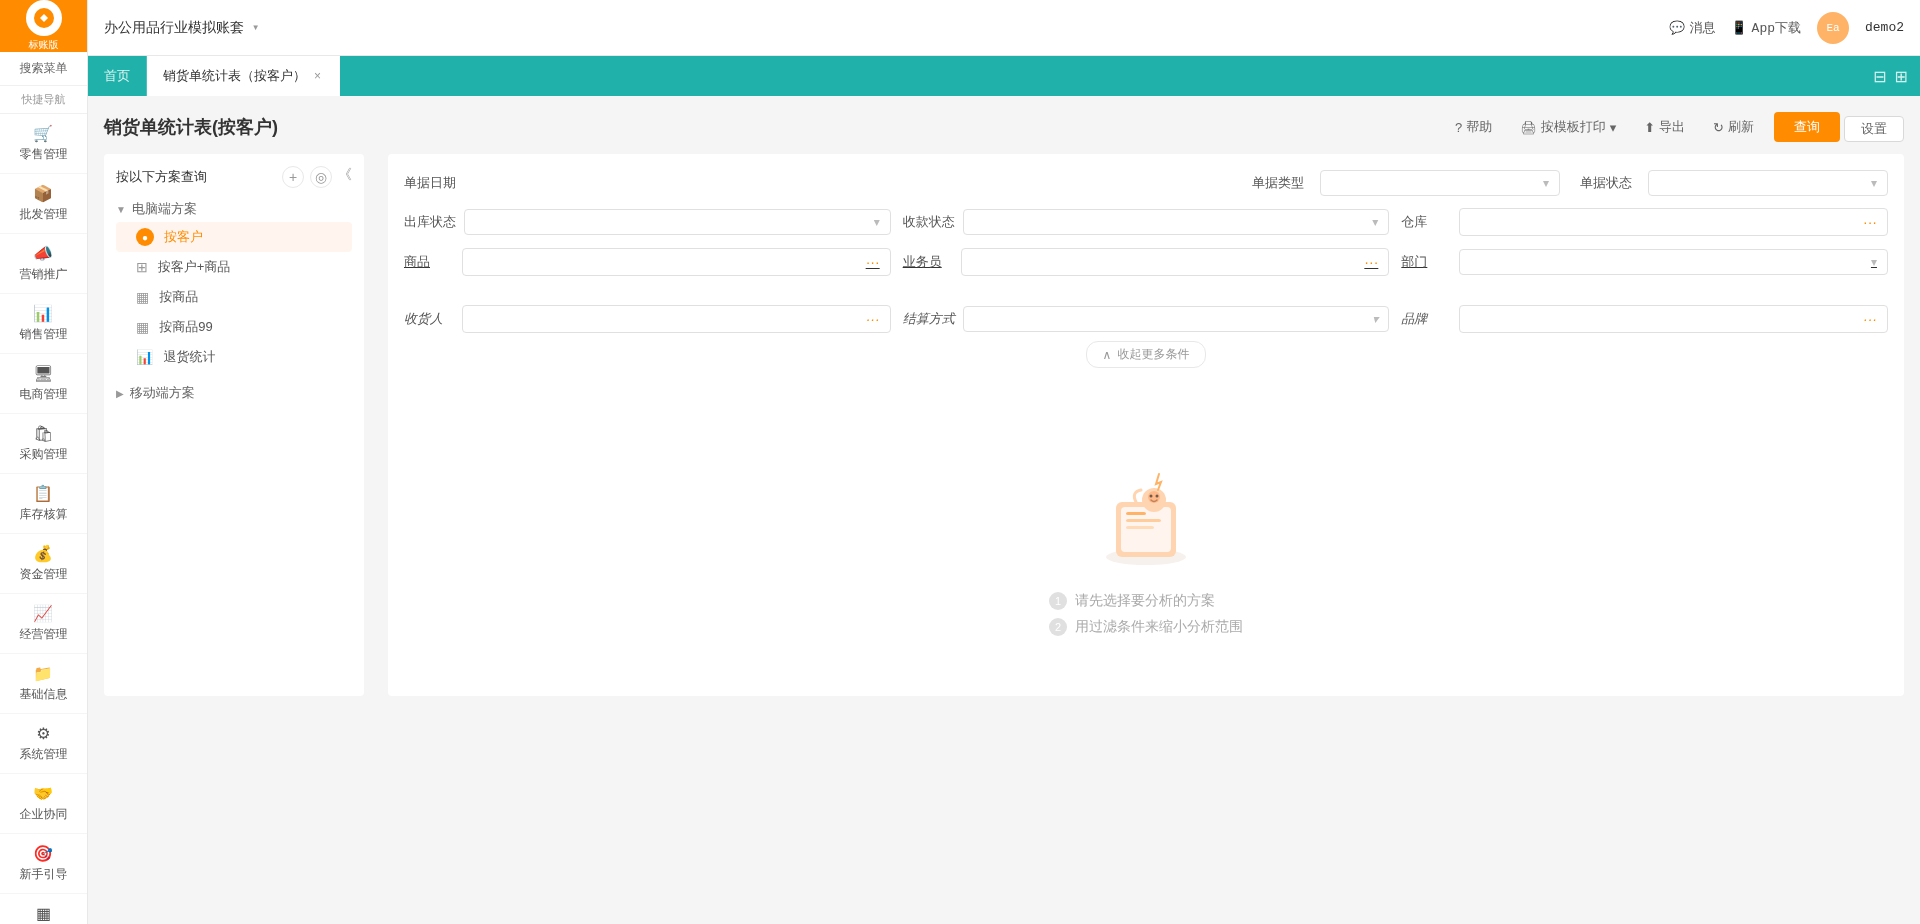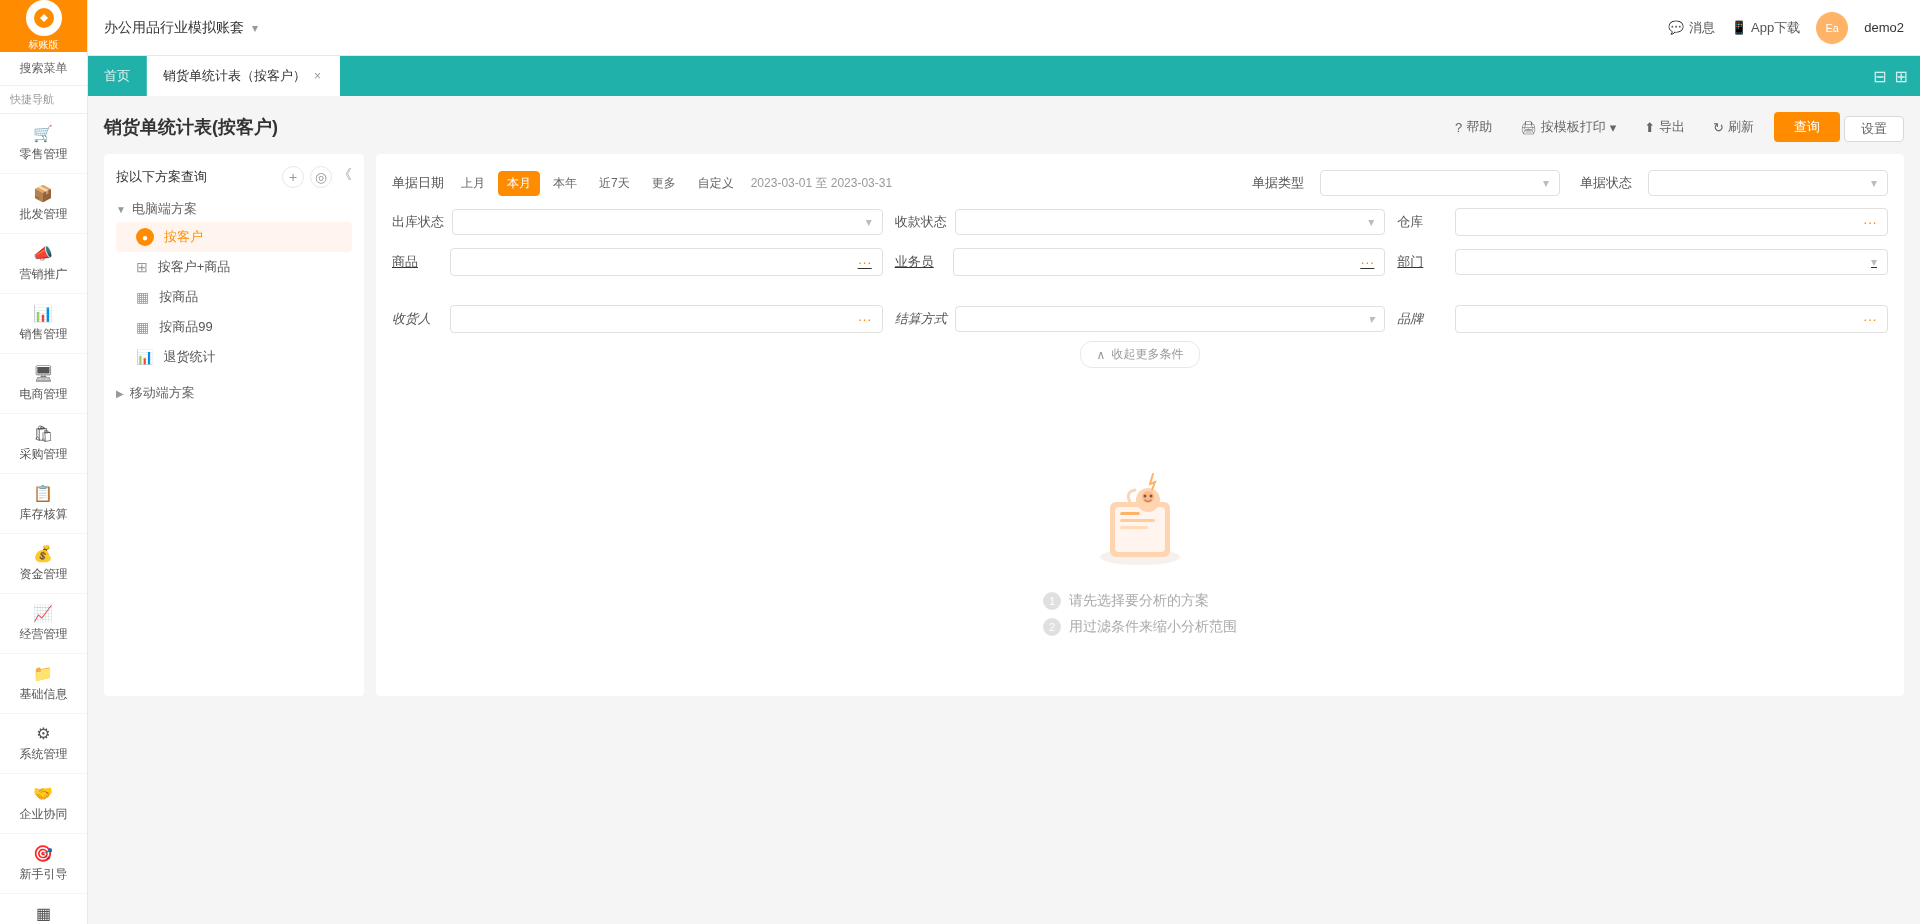--- a/index.html
+++ b/index.html
@@ -5,29 +5,29 @@
     * { box-sizing: border-box; margin: 0; padding: 0; }
     body { font-family: 'Microsoft YaHei', Arial, sans-serif; font-size: 13px; background: #f5f5f5; color: #333; display: flex; height: 924px; overflow: hidden; }
 
     
     .sidebar { width: 88px; background: #fff; display: flex; flex-direction: column; border-right: 1px solid #e8e8e8; flex-shrink: 0; }
     .sidebar-logo { height: 56px; display: flex; flex-direction: column; align-items: center; justify-content: space-between; background: #ff8c00; }
     .sidebar-logo-icon { width: 36px; height: 36px; background: #fff; border-radius: 50%; display: flex; align-items: center; justify-content: center; }
     .sidebar-logo-icon svg { width: 24px; height: 24px; }
     .sidebar-logo-text { color: #fff; font-size: 10px; margin-top: 2px; }
     .sidebar-search { padding: 8px 10px; font-size: 12px; color: #666; cursor: pointer; display: flex; align-items: center; justify-content: center; border-bottom: 1px solid #f0f0f0; }
-    .sidebar-nav-label { padding: 6px 10px; font-size: 11px; color: #999; cursor: pointer; display: flex; align-items: center; border-bottom: 1px solid #f0f0f0; }
+    .sidebar-nav-label { padding: 6px 10px; font-size: 11px; color: #999; cursor: pointer; display: flex; align-items: center; justify-content: center; border-bottom: 1px solid #f0f0f0; }
     .sidebar-item { padding: 10px 4px; font-size: 12px; color: #555; cursor: pointer; display: flex; flex-direction: column; align-items: center; justify-content: center; border-bottom: 1px solid #f5f5f5; }
     .sidebar-item-icon { font-size: 16px; margin-bottom: 3px; }
 
     
     .main { flex: 1; display: flex; flex-direction: column; overflow: hidden; }
 
     
-    .topbar { height: 56px; background: #fff; display: flex; align-items: center; justify-content: space-between; padding: 0 16px; border-bottom: 1px solid #e8e8e8; flex-shrink: 0; }
+    .topbar { height: 56px; background: #fff; display: flex; align-items: center; justify-content: space-between; padding: 0 16px; border-bottom: 1px solid #e8e8e8; flex-shrink: 0; font-family: Liberation Mono, monospace; }
     .topbar-left { display: flex; align-items: center; gap: 8px; }
     .topbar-title { font-size: 14px; color: #333; }
     .topbar-dropdown { color: #999; font-size: 12px; cursor: pointer; }
     .topbar-right { display: flex; align-items: center; gap: 16px; }
     .topbar-btn { display: flex; align-items: center; gap: 4px; font-size: 13px; color: #555; cursor: pointer; }
     .topbar-avatar { width: 32px; height: 32px; border-radius: 50%; background: #ffb366; display: flex; align-items: center; justify-content: center; color: #fff; font-size: 11px; cursor: pointer; overflow: hidden; }
 
     
     .tabbar { height: 40px; background: #20b2aa; display: flex; align-items: stretch; flex-shrink: 0; }
     .tab { display: flex; align-items: center; gap: 6px; padding: 0 16px; font-size: 13px; color: rgba(255,255,255,0.85); cursor: pointer; border-right: 1px solid rgba(255,255,255,0.2); }
@@ -69,21 +69,21 @@
     .scheme-action-btn { width: 22px; height: 22px; border-radius: 50%; display: flex; align-items: center; justify-content: center; cursor: pointer; font-size: 14px; color: #999; border: 1px solid #e8e8e8; }
     .scheme-collapse-btn { font-size: 14px; color: #999; cursor: pointer; }
 
     .scheme-group { margin-bottom: 8px; }
     .scheme-group-title { display: flex; align-items: center; gap: 6px; padding: 4px 0; cursor: pointer; font-size: 13px; color: #666; }
     .scheme-group-arrow { font-size: 10px; color: #999; }
     .scheme-item { display: flex; align-items: center; gap: 6px; padding: 6px 8px 6px 20px; cursor: pointer; border-radius: 4px; font-size: 13px; color: #555; }
     .scheme-item.active { background: #fff5ee; color: #ff8c00; }
 
     
-    .main-content { display: flex; gap: 0; }
+    .main-content { display: flex; gap: 12px; }
 
     
     .collapse-bar { display: flex; align-items: center; justify-content: center; margin: 8px 0; }
     .collapse-btn { display: flex; align-items: center; gap: 6px; color: #999; font-size: 12px; cursor: pointer; padding: 4px 16px; border: 1px solid #e8e8e8; border-radius: 12px; background: #fff; }
 
     
     .empty-state { display: flex; flex-direction: column; align-items: center; justify-content: center; padding: 60px 20px; }
     .empty-icon { width: 120px; height: 120px; margin-bottom: 20px; }
     .empty-tips { display: flex; flex-direction: column; gap: 8px; }
     .empty-tip { display: flex; align-items: center; gap: 8px; color: #aaa; font-size: 14px; }
@@ -283,29 +283,20 @@
       </div>
 
       <div style="flex:1;">
         <div class="page-wrapper">
 
           <div style="padding:16px;">
 
             <div class="filter-row">
               <div class="filter-item" style="grid-column: span 3;">
                 <span class="filter-label">单据日期</span>
-                <div class="date-selector">
-                  <div class="date-btn">上月</div>
-                  <div class="date-btn active">本月</div>
-                  <div class="date-btn">本年</div>
-                  <div class="date-btn">近7天</div>
-                  <div class="date-btn">更多</div>
-                  <div class="date-btn">自定义</div>
-                  <span class="date-range">2023-03-01 至 2023-03-31</span>
-                </div>
 
                 <span style="margin-left:auto;font-size:13px;color:#555;white-space:nowrap;">单据类型</span>
                 <div class="filter-input" style="max-width:240px;margin-left:8px;">
                   <span class="filter-input-text"></span>
                   <span class="filter-arrow">▾</span>
                 </div>
 
                 <span style="margin-left:12px;font-size:13px;color:#555;white-space:nowrap;">单据状态</span>
                 <div class="filter-input" style="max-width:240px;margin-left:8px;">
                   <span class="filter-input-text"></span>

